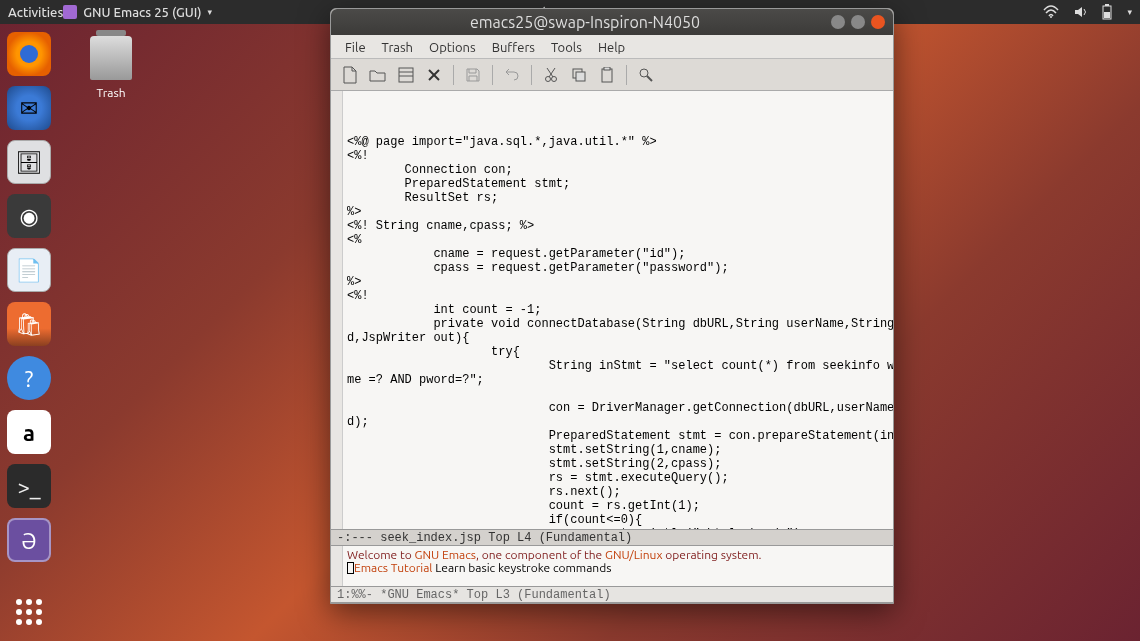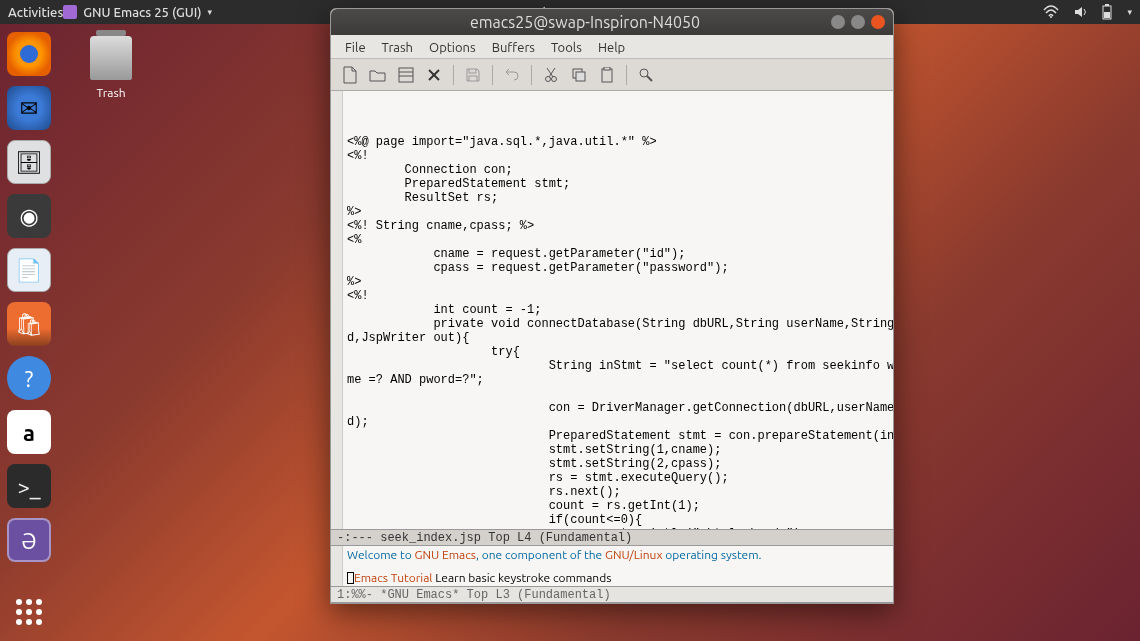--- a/index.html
+++ b/index.html
@@ -45,21 +45,21 @@
 .tbtn{width:26px;height:26px;display:flex;align-items:center;justify-content:center;cursor:pointer;color:#555;font-size:15px}
 .tsep{width:1px;height:20px;background:#aaa;margin:0 4px}
 .editor-area{flex:1;display:flex;flex-direction:column;background:#f7f6f4;overflow:hidden}
 .code-pane{flex:1;font-family:"Courier New",monospace;font-size:12px;line-height:14px;white-space:pre;color:#000;padding:2px 4px 2px 16px;overflow:hidden;position:relative}
 .gutter{position:absolute;left:0;top:0;bottom:0;width:12px;background:#e8e6e3;border-right:1px solid #ccc}
 .modeline{height:17px;background:#d4d1cd;border-top:1px solid #999;border-bottom:1px solid #999;font-family:"Courier New",monospace;font-size:12px;color:#333;padding:1px 6px}
 .modeline.inactive{background:#e6e4e1;color:#666}
 .welcome-pane{background:#f7f6f4;font-size:12px;padding:2px 4px 2px 16px;position:relative;height:40px}
 .welcome-pane .gutter{}
 .wlink{color:#c2410c;}
-.wred{color:#0369a1}
+.wred{color:#7f1d1d}
 .editor-row{display:flex;flex:1;overflow:hidden}
 .code-col{flex:1;display:flex;flex-direction:column}
 .cursor-box{display:inline-block;border:1px solid #000;width:7px;height:12px;vertical-align:text-bottom}
 svg{display:block}
 </style>
 </head>
 <body>
 
 <div class="topbar">
   <div class="topbar-left">
@@ -242,20 +242,20 @@
                             rs.next();
                             count = rs.getInt(1);
                             if(count&lt;=0){
                                     out.println("&lt;html&gt;&lt;head&gt;");
                                     out.println("&lt;title&gt;Login failed&lt;/title&gt;");</div>
         </div>
         <div class="modeline">-:---   seek_index.jsp    Top L4     (Fundamental)</div>
         <div class="welcome-pane">
           <div class="gutter"></div>
           <div><span class="wred">Welcome to </span><span class="wlink">GNU Emacs</span><span class="wred">, one component of the </span><span class="wlink">GNU/Linux</span><span class="wred"> operating system.</span></div>
-          <div style="margin-top:10px"><span class="cursor-box"></span><span class="wlink">Emacs Tutorial</span><span>          Learn basic keystroke commands</span></div>
+          <div style="margin-top:0"><span class="cursor-box"></span><span class="wlink">Emacs Tutorial</span><span>          Learn basic keystroke commands</span></div>
         </div>
         <div class="modeline inactive">1:%%-   *GNU Emacs*    Top L3     (Fundamental)</div>
       </div>
 
     </div>
   </div>
 </div>
 
 </body></html>

